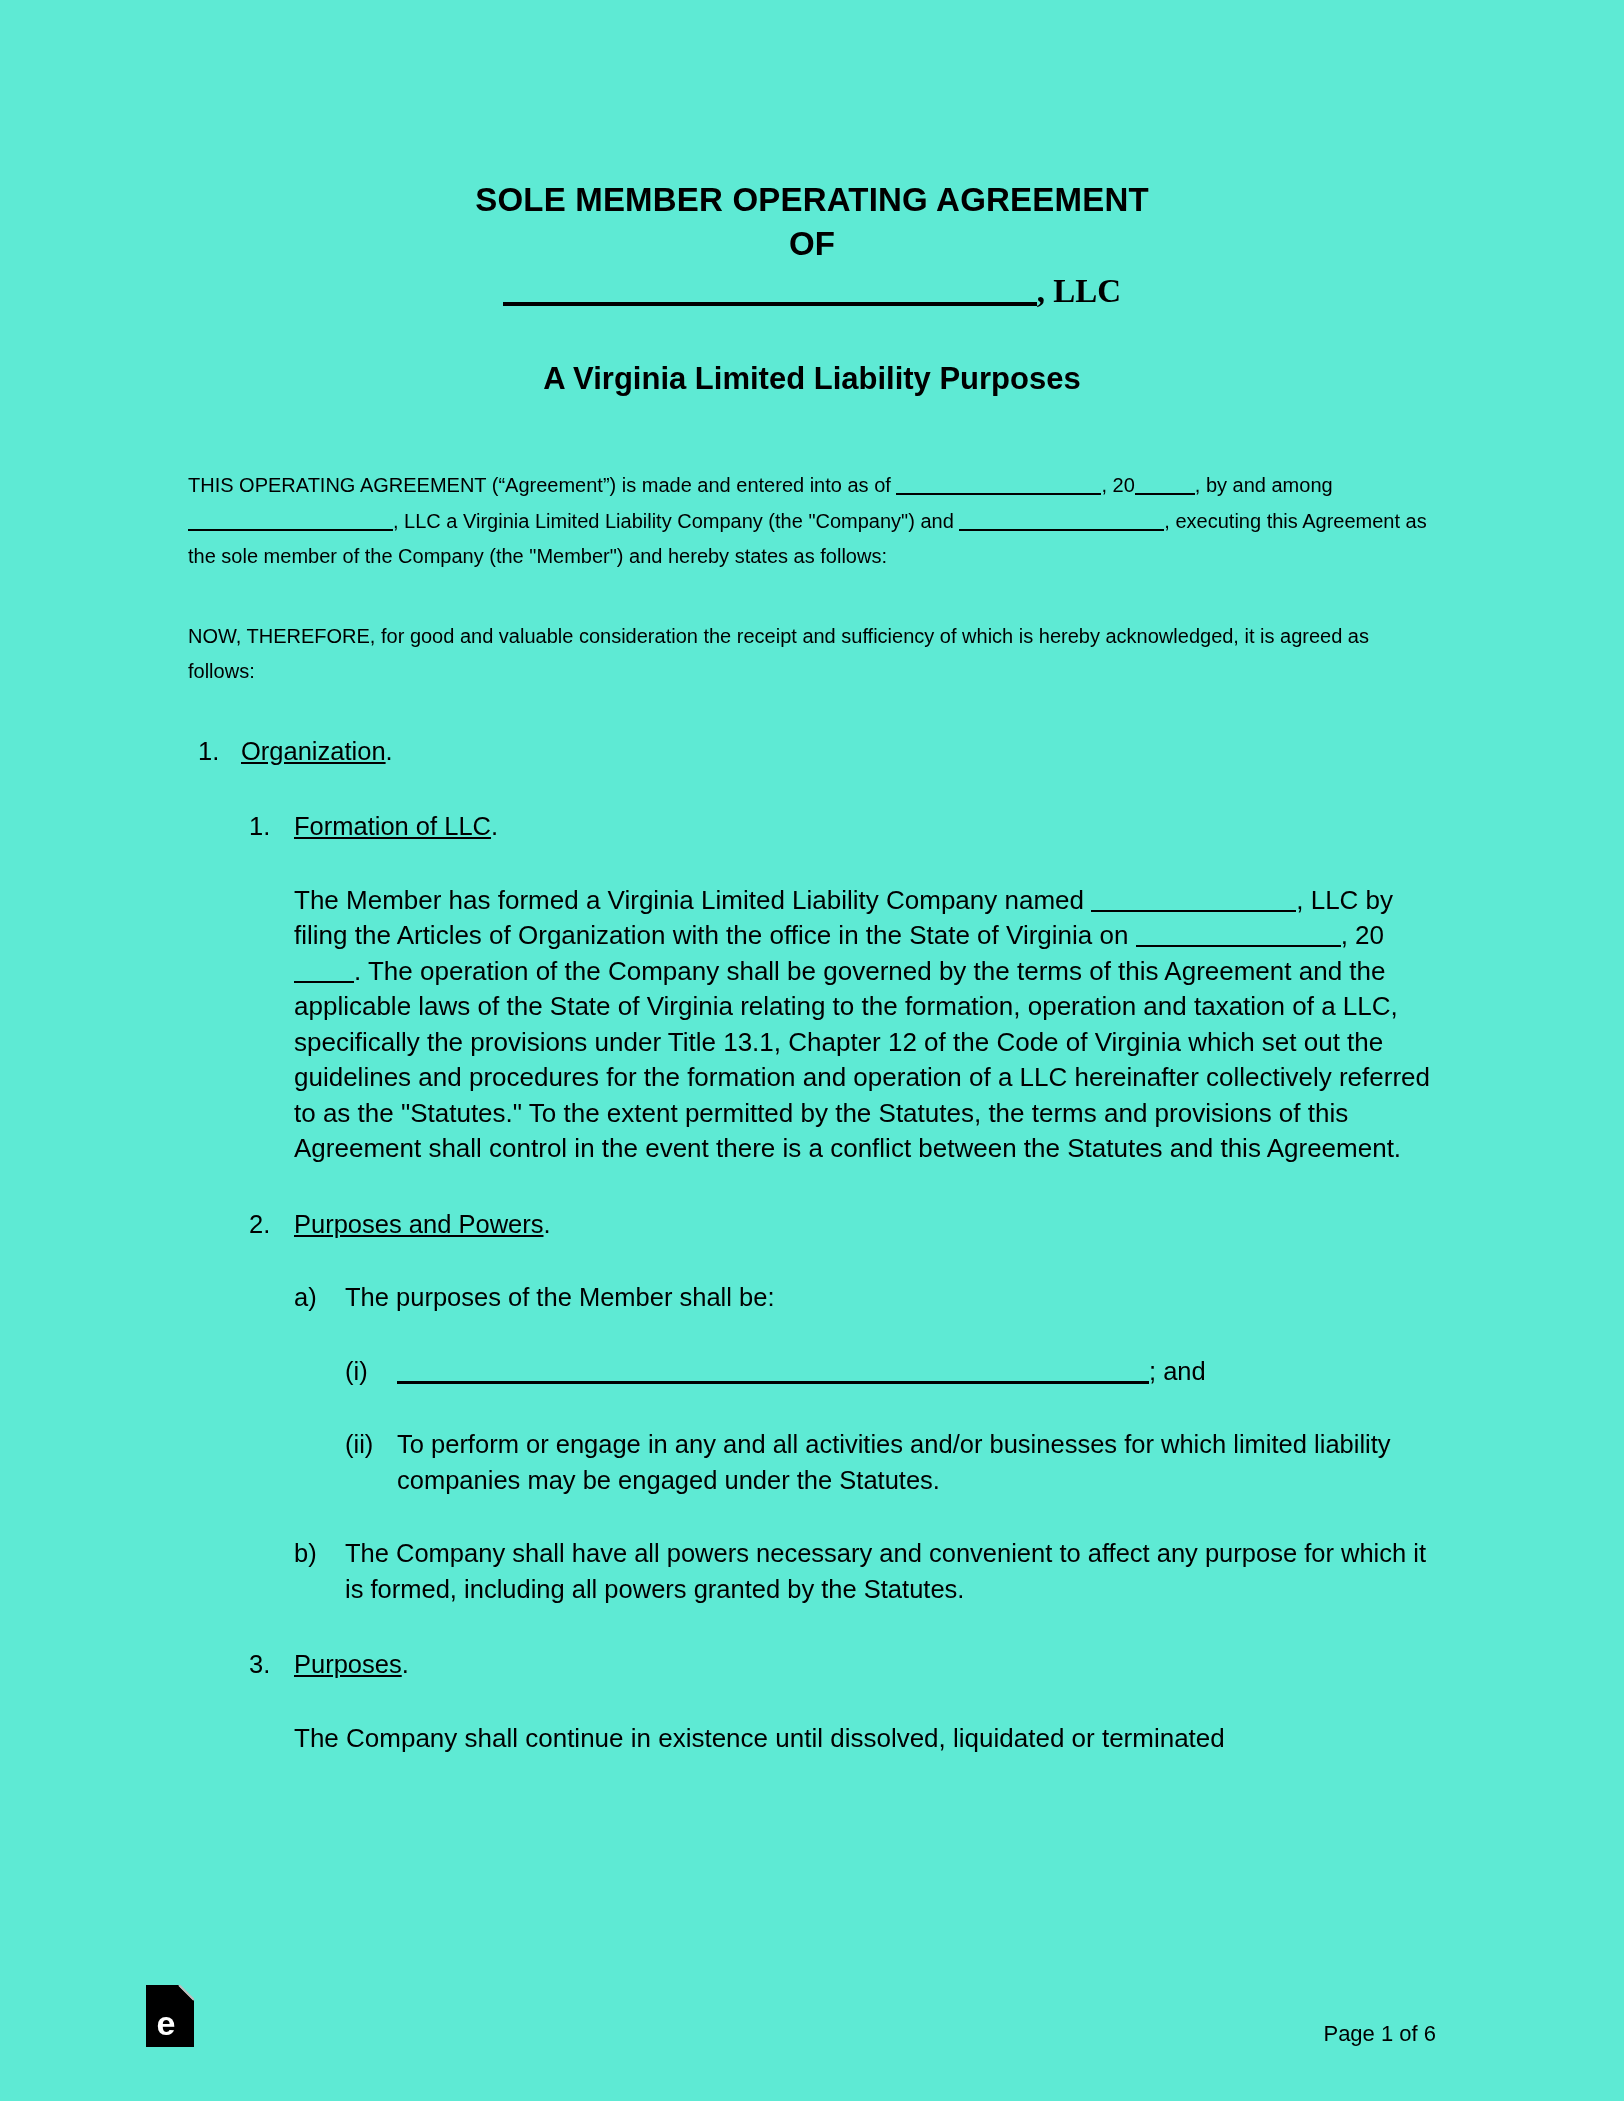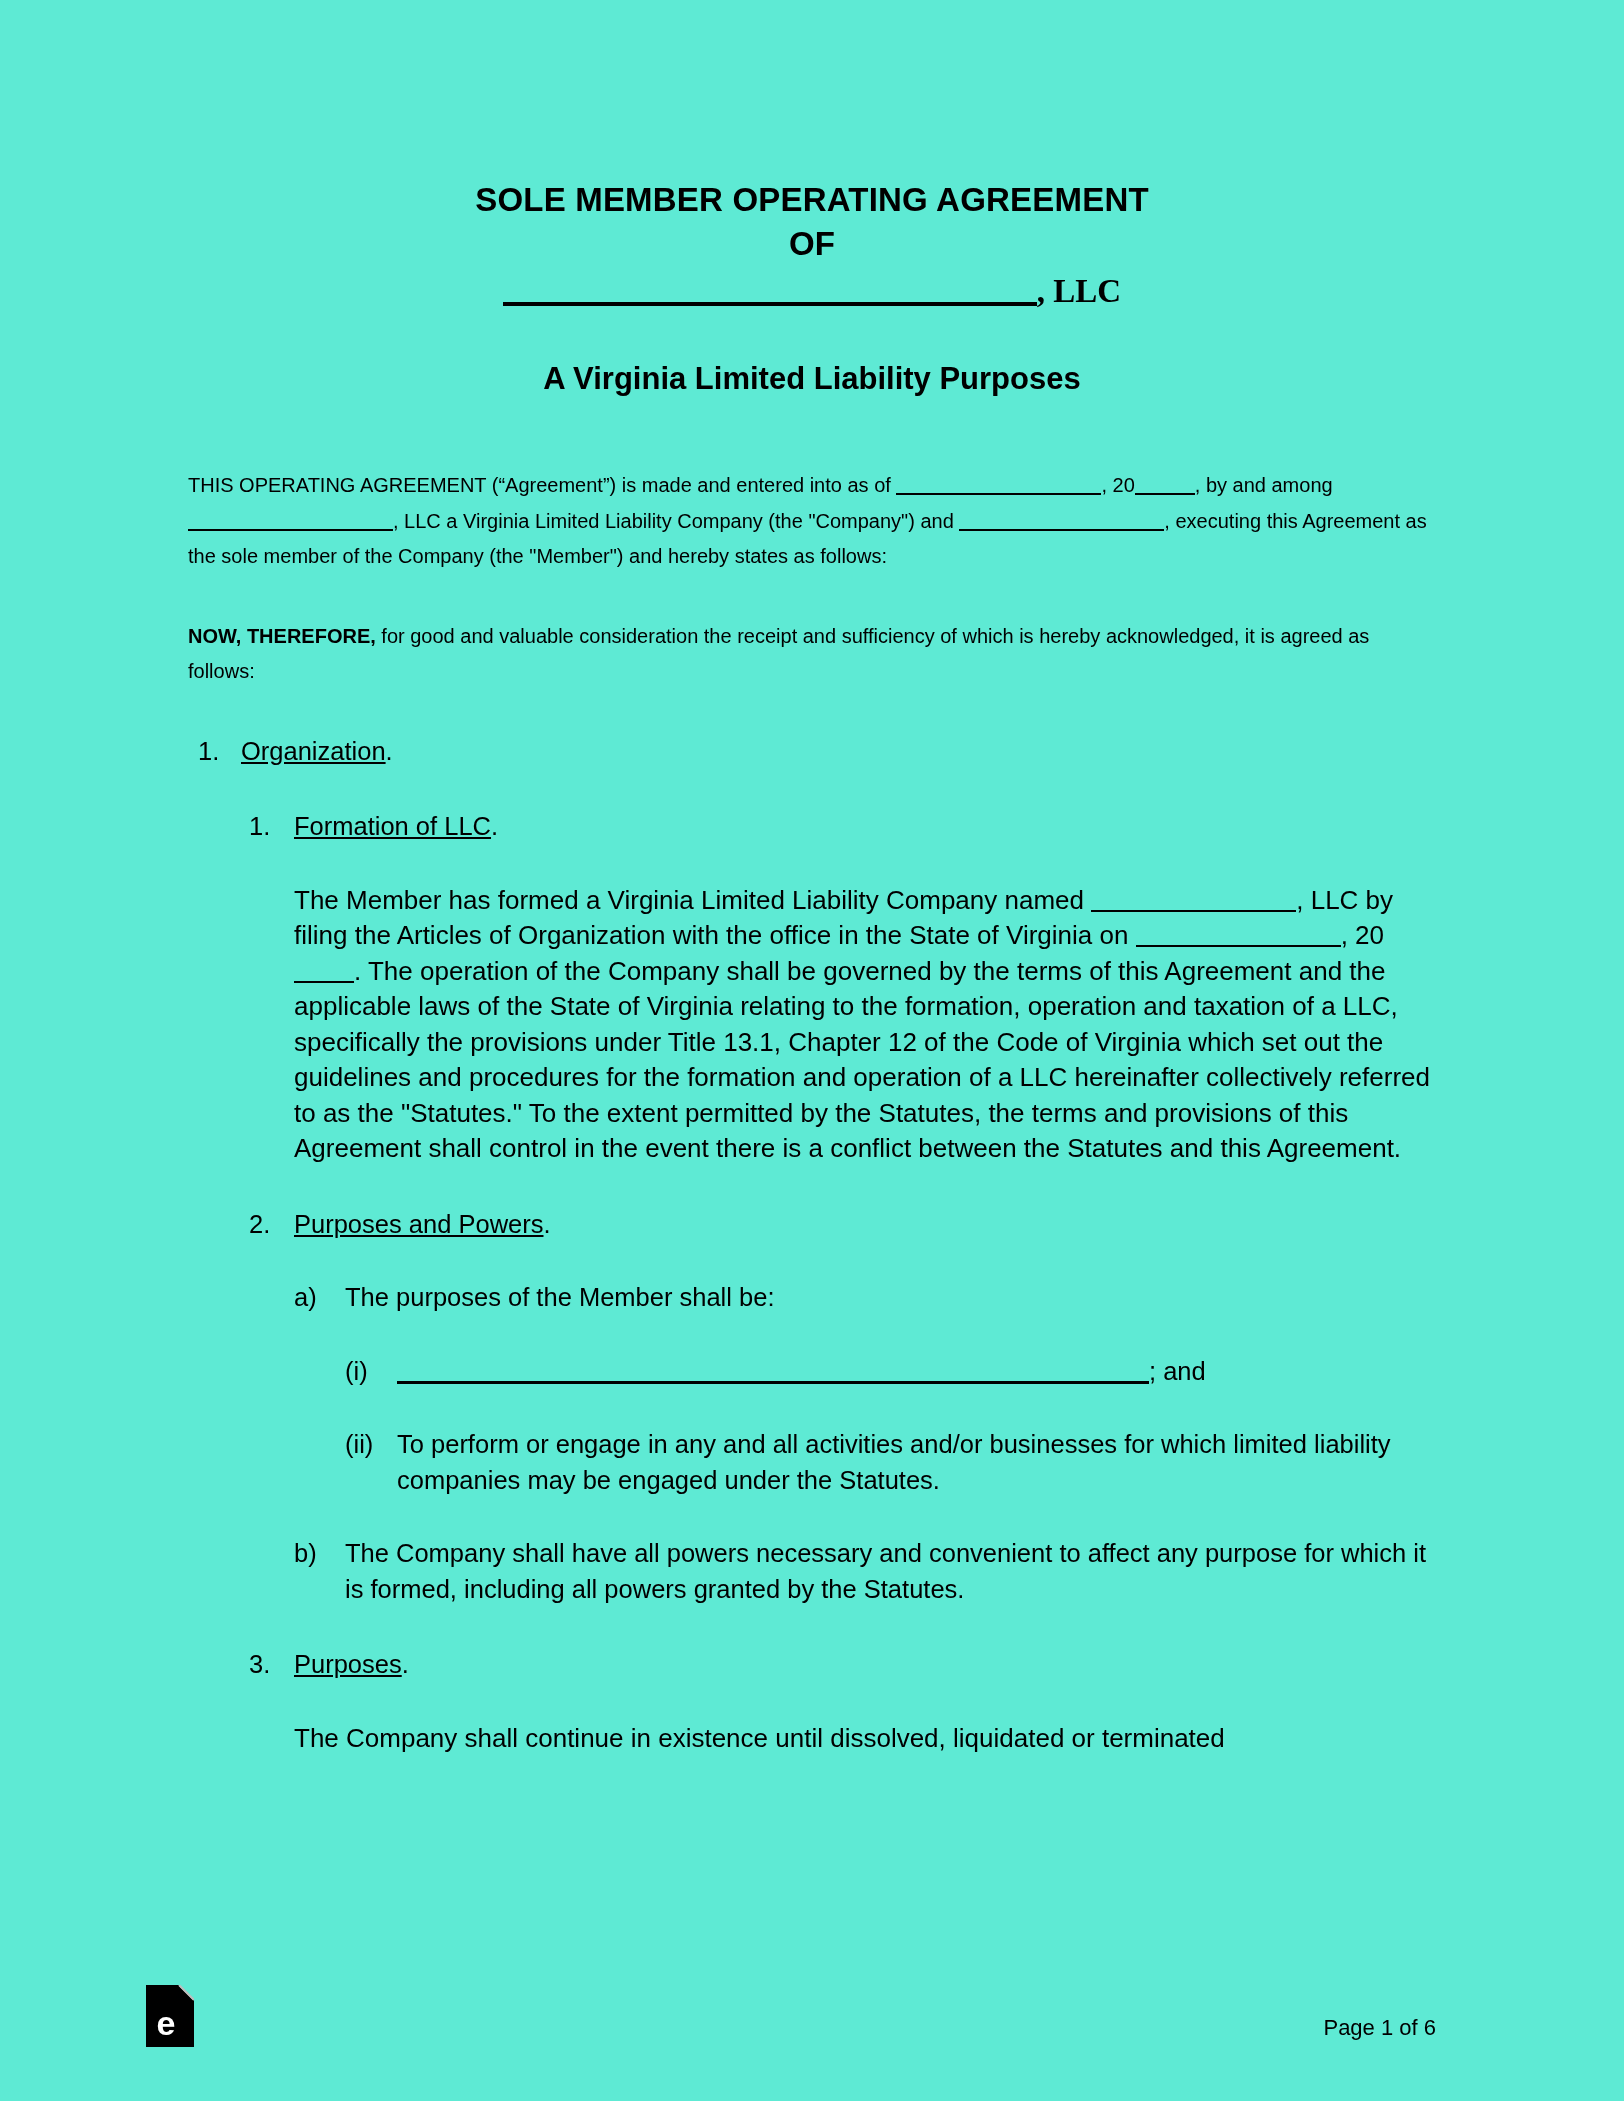--- a/index.html
+++ b/index.html
@@ -68,21 +68,21 @@
     font-size: 20px;
     line-height: 35.5px;
     text-align: left;
   }
   .para-intro {
     margin-top: 68px;
   }
   .para-therefore {
     margin-top: 44px;
   }
-  b, .bold { font-weight: bold; }
+  b, .bold { font-weight: normal; }
   .u { text-decoration: underline; }
 
   
   .bl {
     display: inline-block;
     border-bottom: 2px solid #000;
     vertical-align: -3px;
   }
   .bl-sm  { width: 60px; }
   .bl-md  { width: 205px; }
@@ -163,21 +163,21 @@
   .logo {
     position: absolute;
     left: -42px;
     bottom: 0;
     width: 48px;
     height: 62px;
   }
   .page-num {
     position: absolute;
     right: 0;
-    bottom: 6px;
+    bottom: 0;
     font-size: 22px;
     line-height: 26px;
   }
 </style>
 </head>
 <body>
 
 <div class="page">
   <div class="content">
 

